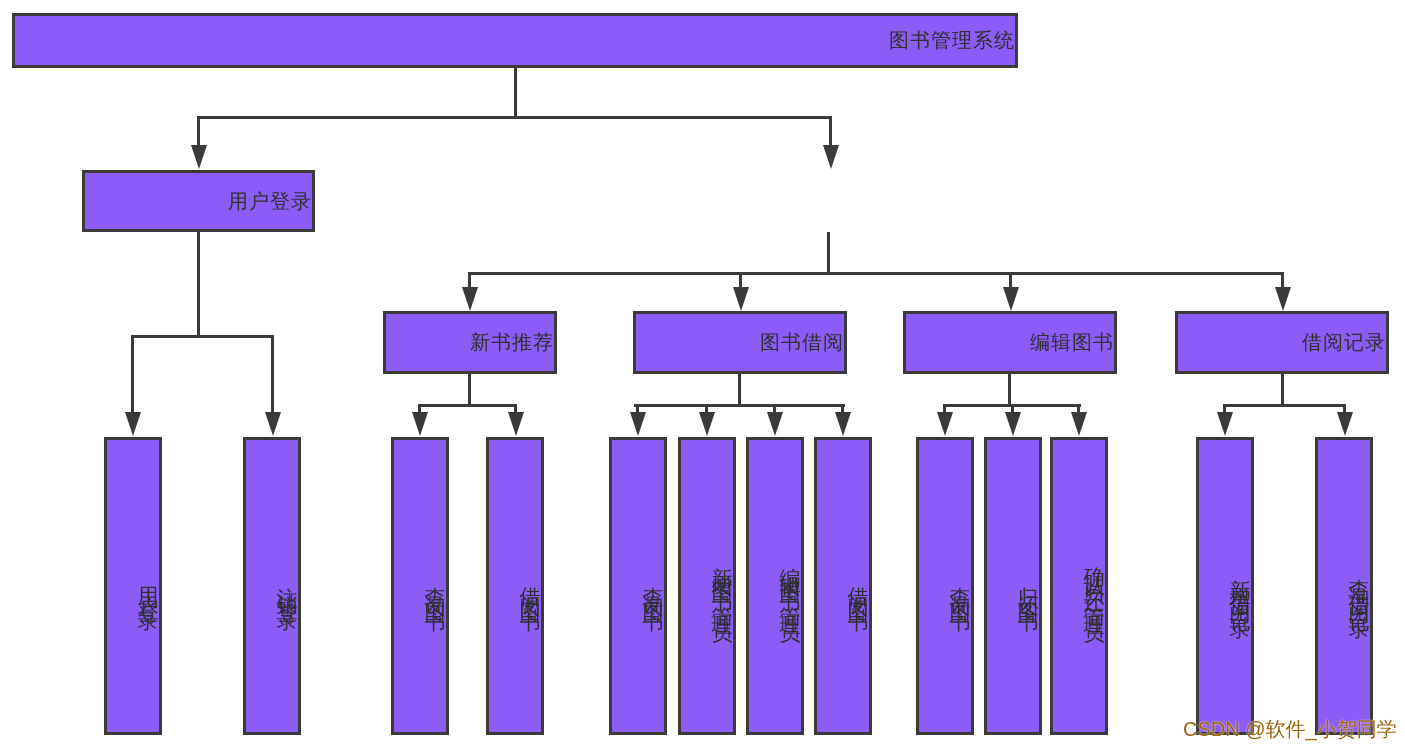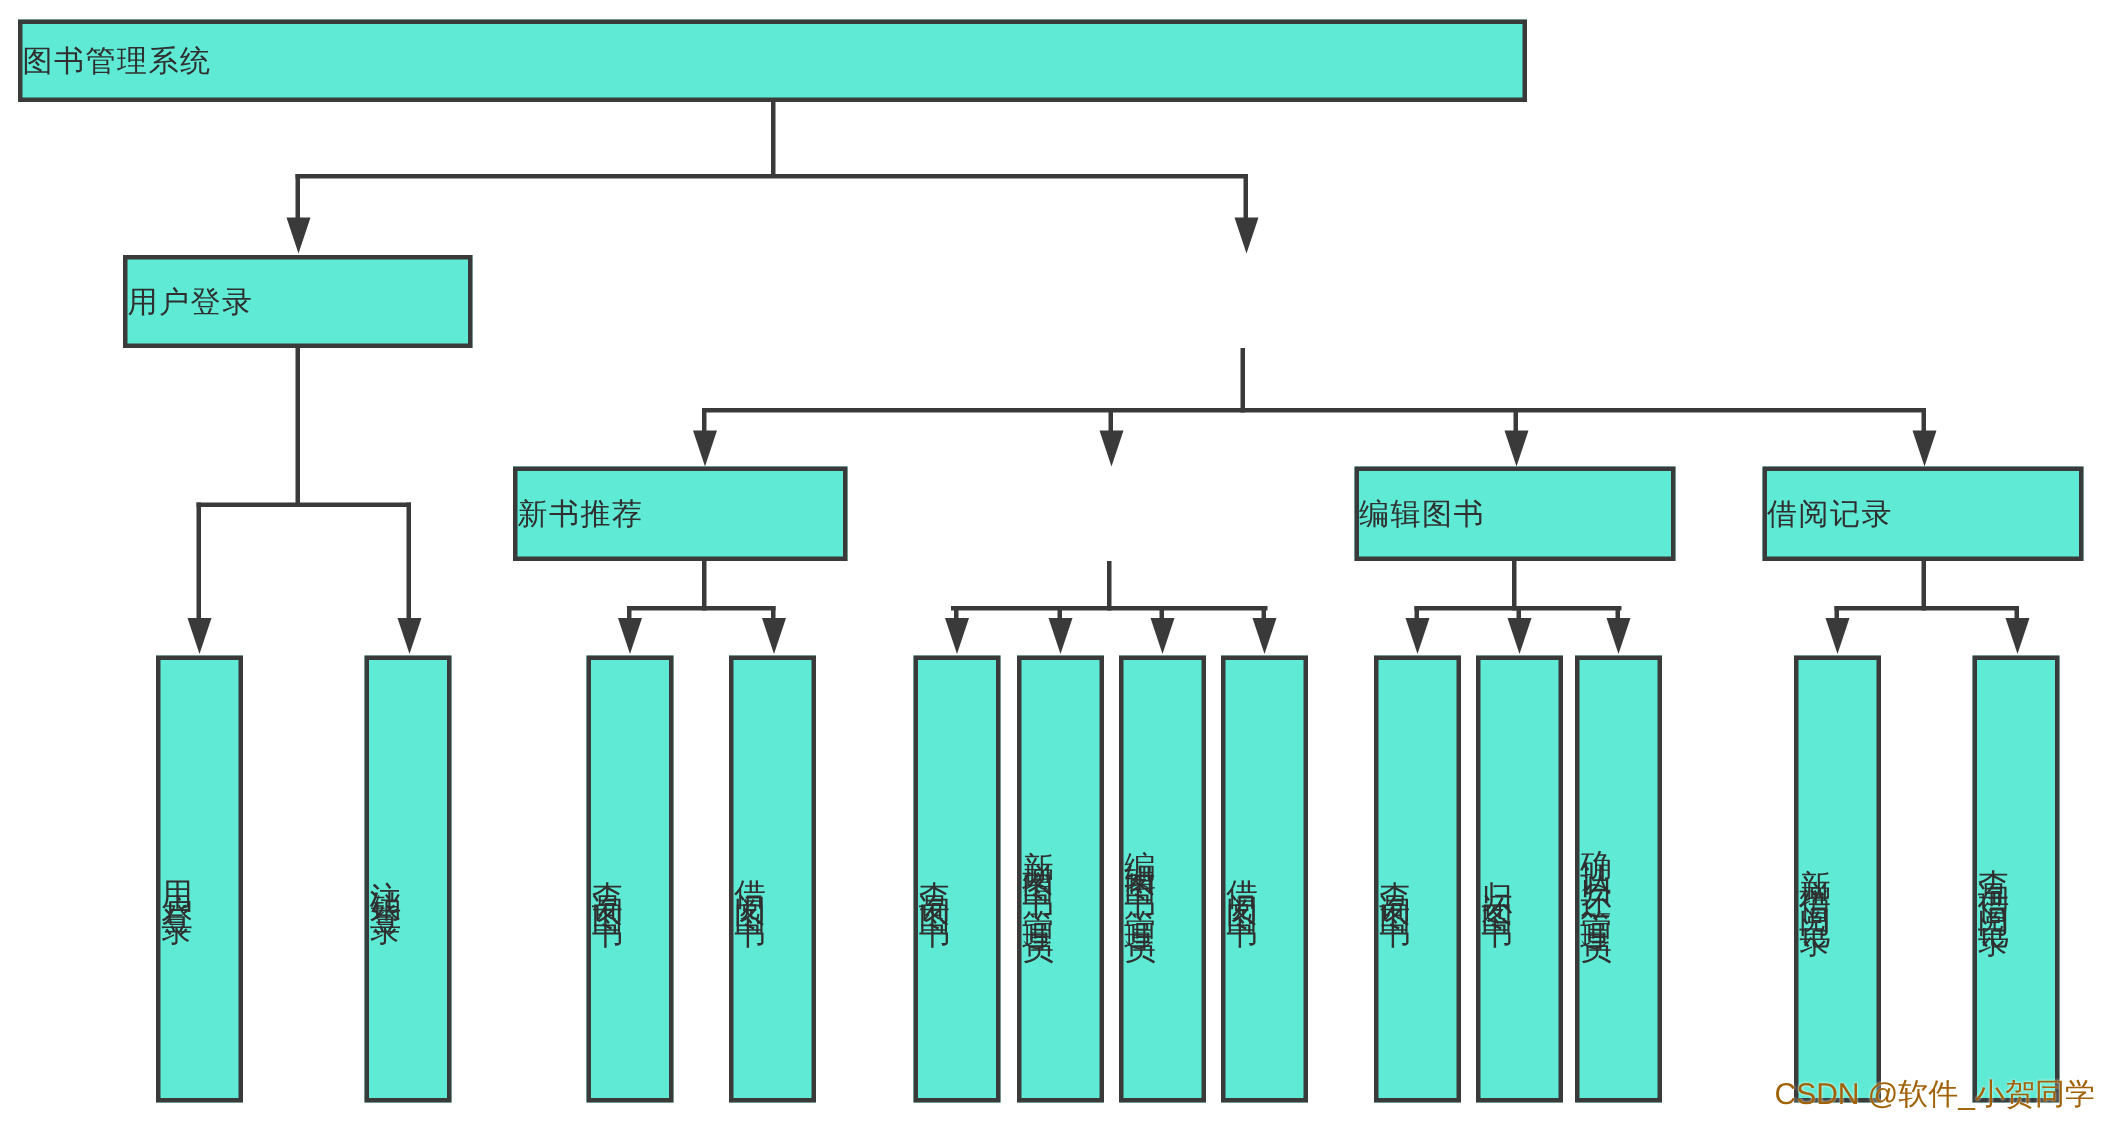--- a/index.html
+++ b/index.html
@@ -1,22 +1,22 @@
 <!DOCTYPE html>
 <html><head>
 <meta charset="utf-8">
 <style>
   html,body { margin:0; padding:0; background:#ffffff; }
   .stage {
     position:relative; width:1405px; height:747px; background:#ffffff;
     font-family:"Liberation Sans","DejaVu Sans",sans-serif; color:#2f2f2f; overflow:hidden;
   }
   .box {
-    position:absolute; box-sizing:border-box; border:3px solid #3a3a3a; background:#5eead4;
-    display:flex; align-items:center; justify-content:flex-start;
+    position:absolute; box-sizing:border-box; border:3px solid #3a3a3a; background:#8b5cf6;
+    display:flex; align-items:center; justify-content:flex-end;
     font-size:20px; letter-spacing:1px; color:#2f2f2f;
   }
   .leaf .vtext {
     writing-mode:vertical-lr; text-orientation:mixed;
     font-size:21px; letter-spacing:8px; line-height:1;
   }
   .hline { position:absolute; height:3px; background:#3a3a3a; }
   .vline { position:absolute; width:3px;  background:#3a3a3a; }
   .arrowhead {
     position:absolute; width:0; height:0;
@@ -61,22 +61,25 @@
   <div class="hline" style="left:468px;top:272px;width:816px"></div>
   <div class="vline" style="left:468px;top:272px;height:19px"></div>
   <div class="arrowhead" style="left:462px;top:287px"></div>
   <div class="vline" style="left:739px;top:272px;height:19px"></div>
   <div class="arrowhead" style="left:733px;top:287px"></div>
   <div class="vline" style="left:1009px;top:272px;height:19px"></div>
   <div class="arrowhead" style="left:1003px;top:287px"></div>
   <div class="vline" style="left:1281px;top:272px;height:19px"></div>
   <div class="arrowhead" style="left:1275px;top:287px"></div>
 
-  <div class="box" style="left:342px;top:311px;width:223px;height:63px">
+  <div class="box" style="left:383px;top:311px;width:174px;height:63px">
     <span>新书推荐</span>
+  </div>
+  <div class="box" style="left:633px;top:311px;width:214px;height:63px">
+    <span>图书借阅</span>
   </div>
   <div class="box" style="left:903px;top:311px;width:214px;height:63px">
     <span>编辑图书</span>
   </div>
   <div class="box" style="left:1175px;top:311px;width:214px;height:63px">
     <span>借阅记录</span>
   </div>
 
   <div class="vline" style="left:468px;top:374px;height:33px"></div>
   <div class="vline" style="left:738px;top:374px;height:33px"></div>

